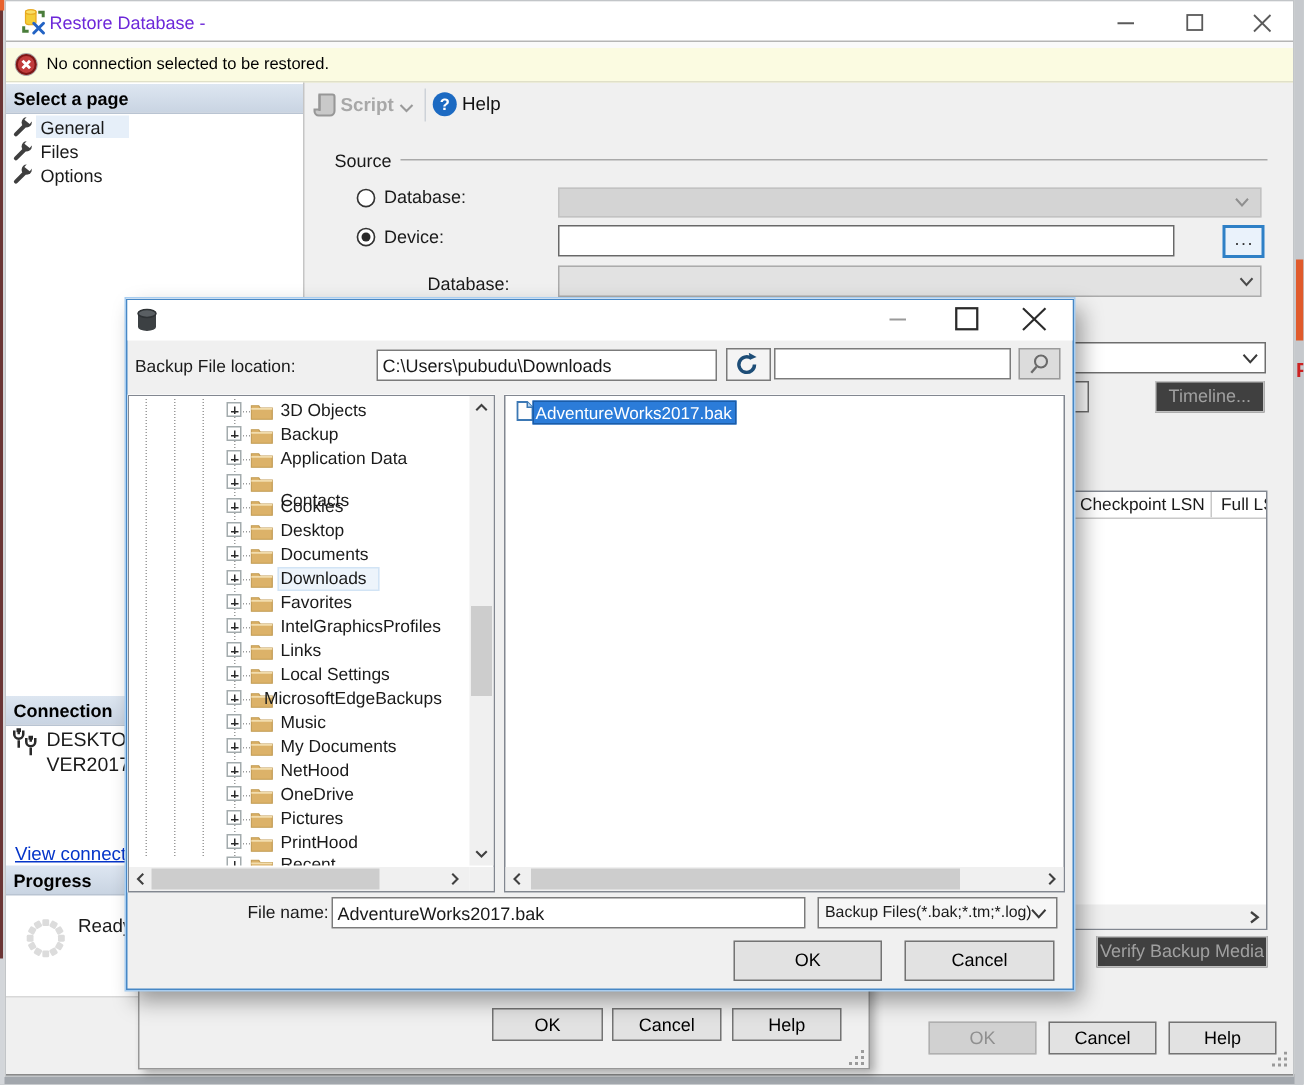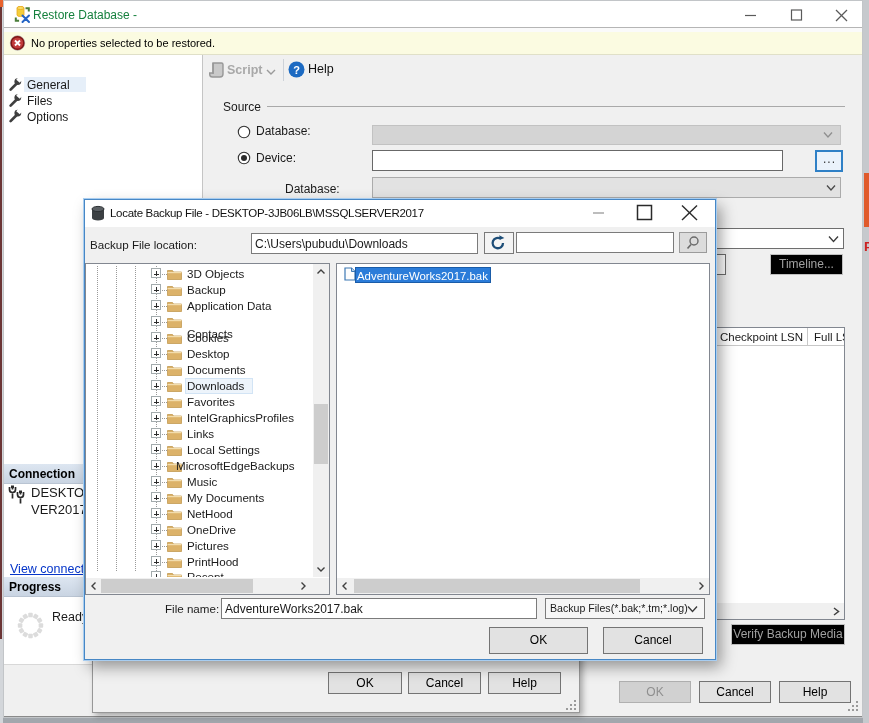--- a/index.html
+++ b/index.html
@@ -7,21 +7,21 @@
   body { font-family:"Liberation Sans", sans-serif; background:#a2a7ad; position:relative; }
   .abs { position:absolute; }
   .txt { position:absolute; font-size:12px; color:#1a1a1a; white-space:nowrap; }
   #main { left:3px; top:0; width:860px; height:718px; background:#f0f0f0;
           box-shadow:inset 0 0 0 1px #c2c5c8, inset 0 -2px 0 0 #8a8a8a; }
   .hdr { position:absolute; left:1px; width:198px; height:20px;
          background:linear-gradient(#dde6f1,#c9d4e2); border-bottom:1px solid #b9c4d2;
          font-size:12px; font-weight:bold; color:#000; padding:3px 0 0 5px; }
   .btn { position:absolute; background:#e2e2e2; border:1px solid #747474;
          font-size:12px; color:#000; text-align:center; }
-  .btn-dis { position:absolute; background:#000000; border:1px solid #c0c0c0;
+  .btn-dis { position:absolute; background:#404040; border:1px solid #c0c0c0;
          font-size:12px; color:#a0a0a0; text-align:center; }
   .tbox { position:absolute; background:#fff; border:1px solid #747474; }
   .sb { position:absolute; background:#f0f0f0; }
   .sb-thumb { position:absolute; background:#cdcdcd; }
   #devices { left:92px; top:600px; width:488px; height:113px; background:#f0f0f0;
              box-shadow:inset 0 0 0 1px #979797, 3px 3px 6px rgba(0,0,0,0.30); }
   #locate { left:84px; top:199px; width:632px; height:461px; background:#f0f0f0;
             box-shadow:inset 0 0 0 1px #4787c5, 0 0 0 1px #a8cdf0, 5px 7px 14px rgba(0,0,0,0.38); }
   .pane { position:absolute; background:#fff; box-shadow:inset 0 0 0 1px #828790; }
   .trow { position:absolute; font-size:11.6px; color:#1a1a1a; white-space:nowrap; }
@@ -39,38 +39,39 @@
 <div class="abs" id="main">
 
  <div class="abs" style="left:1px;top:1px;width:858px;height:27px;background:#fff;border-bottom:1px solid #b5b5b5;"></div>
  <svg class="abs" style="left:10px;top:5px;" width="19" height="19" viewBox="0 0 19 19">
    <path d="M4 3 q0 -1.5 3.5 -1.5 q3.5 0 3.5 1.5 v7 q0 1.5 -3.5 1.5 q-3.5 0 -3.5 -1.5 z" fill="#f4ce3a" stroke="#e8a81e" stroke-width="0.8"></path>
    <ellipse cx="7.5" cy="3" rx="3.5" ry="1.5" fill="#f9de66" stroke="#e8a81e" stroke-width="0.8"></ellipse>
    <path d="M12.5 3.2 h3.3 v3.3" fill="none" stroke="#4a7d3a" stroke-width="2"></path>
    <path d="M2.8 12.5 v3.3 h3.3" fill="none" stroke="#4a7d3a" stroke-width="2"></path>
    <path d="M9.5 10.5 L16 17 M16 10.5 L9.5 17" stroke="#2363c4" stroke-width="2" stroke-linecap="round"></path>
  </svg>
- <div class="txt" style="left:30px;top:8px;color:#15803d;">Restore Database -</div>
+ <div class="txt" style="left:30px;top:8px;color:#6d28d9;">Restore Database -</div>
  <svg class="abs" style="left:738px;top:7px;" width="112" height="16" viewBox="0 0 112 16">
    <line x1="4" y1="8.5" x2="15" y2="8.5" stroke="#5a5a5a" stroke-width="1.2"></line>
    <rect x="50.5" y="3" width="10" height="10" fill="none" stroke="#5a5a5a" stroke-width="1.2"></rect>
    <line x1="95" y1="3" x2="106" y2="14" stroke="#5a5a5a" stroke-width="1.2"></line>
    <line x1="106" y1="3" x2="95" y2="14" stroke="#5a5a5a" stroke-width="1.2"></line>
  </svg>
 
  <div class="abs" style="left:1px;top:28px;width:858px;height:4px;background:#fafafa;"></div>
  <div class="abs" style="left:1px;top:32px;width:858px;height:23px;background:#fbfbe1;border-bottom:1px solid #e0e0c8;"></div>
  <svg class="abs" style="left:4px;top:35px;" width="19" height="19" viewBox="0 0 19 19">
    <circle cx="10.5" cy="8" r="7.2" fill="#c13b3b" stroke="#a8a8a8" stroke-width="0.9"></circle>
    <circle cx="10.5" cy="8" r="6.3" fill="none" stroke="#7e1616" stroke-width="1.4"></circle>
    <path d="M8 5.5 L13 10.5 M13 5.5 L8 10.5" stroke="#fff" stroke-width="1.9"></path>
  </svg>
- <div class="abs" style="left:28px;top:37px;font-size:11px;color:#000;">No properties selected to be restored.</div>
+ <div class="abs" style="left:28px;top:37px;font-size:11px;color:#000;">No connection selected to be restored.</div>
 
  <div class="abs" style="left:1px;top:55px;width:198px;height:610px;background:#fff;"></div>
+ <div class="hdr" style="top:56px;">Select a page</div>
  <div class="abs" style="left:21px;top:77px;width:62px;height:15px;background:#e6eff9;"></div>
  <div class="txt" style="left:24px;top:78px;">General</div>
  <div class="txt" style="left:24px;top:94px;">Files</div>
  <div class="txt" style="left:24px;top:109.5px;">Options</div>
 
  <svg class="abs" style="left:5px;top:77px;" width="18" height="50" viewBox="0 0 18 50">
   <defs>
         <g id="wr">
           <path d="M2.6 12.6 L8.2 7" stroke="#3f3f3f" stroke-width="2.7" stroke-linecap="round" fill="none"></path>
    <circle cx="9.8" cy="4.6" r="3.4" fill="#3f3f3f"></circle>
@@ -214,21 +215,20 @@
  </svg>
 </div>
 
 <div class="abs" id="locate">
  <div class="abs" style="left:1px;top:1px;width:630px;height:27px;background:#fff;"></div>
 
  <svg class="abs" style="left:6px;top:6px;" width="16" height="17" viewBox="0 0 16 17">
    <path d="M2 4 v9 a6 2.6 0 0 0 12 0 v-9 z" fill="#3c4043"></path>
    <ellipse cx="8" cy="4" rx="6" ry="2.6" fill="#5a5f63" stroke="#2e3235" stroke-width="1"></ellipse>
  </svg>
- <div class="abs" style="left:26px;top:8px;font-size:11.5px;color:#111;white-space:nowrap;letter-spacing:-0.3px;">Locate Backup File - DESKTOP-3JB06LB\MSSQLSERVER2017</div>
  <svg class="abs" style="left:500px;top:5px;" width="120" height="17" viewBox="0 0 120 17">
    <line x1="9" y1="9" x2="20" y2="9" stroke="#9a9a9a" stroke-width="1.3"></line>
    <rect x="53.5" y="1.5" width="14" height="14" fill="none" stroke="#2a2a2a" stroke-width="1.5"></rect>
    <line x1="98" y1="1.5" x2="113" y2="16" stroke="#2a2a2a" stroke-width="1.4"></line>
    <line x1="113" y1="1.5" x2="98" y2="16" stroke="#2a2a2a" stroke-width="1.4"></line>
  </svg>
 
  <div class="abs" style="left:6px;top:39px;font-size:11.6px;color:#1a1a1a;white-space:nowrap;">Backup File location:</div>
  <div class="tbox" style="left:167px;top:34px;width:227px;height:21px;border-color:#7b7b7b;"></div>
  <div class="txt" style="left:171px;top:38px;">C:\Users\pubudu\Downloads</div>

